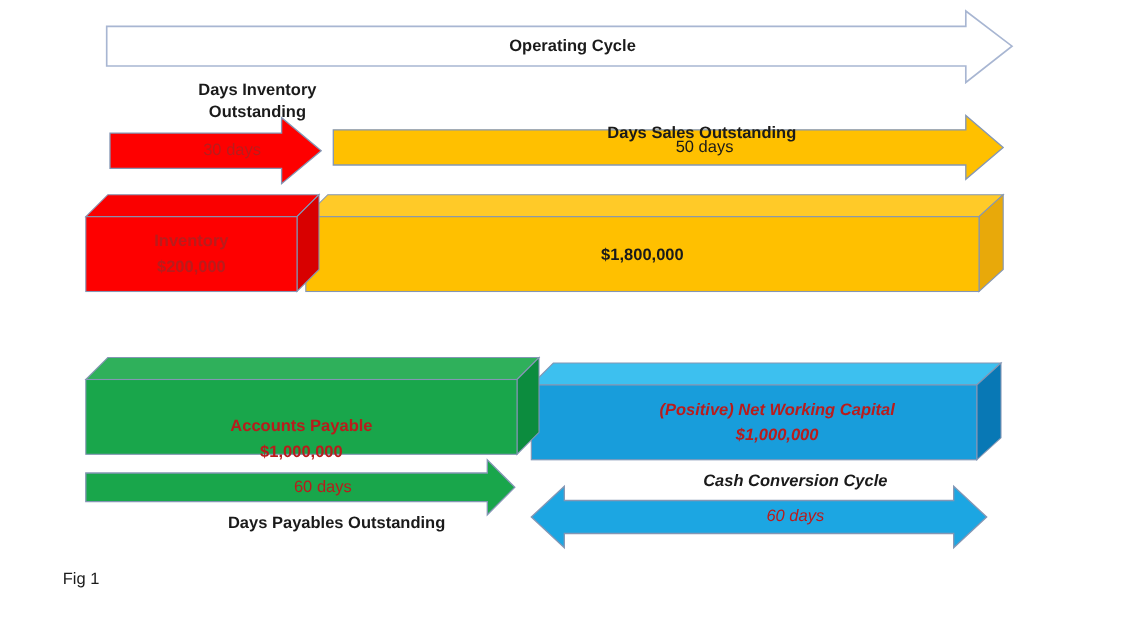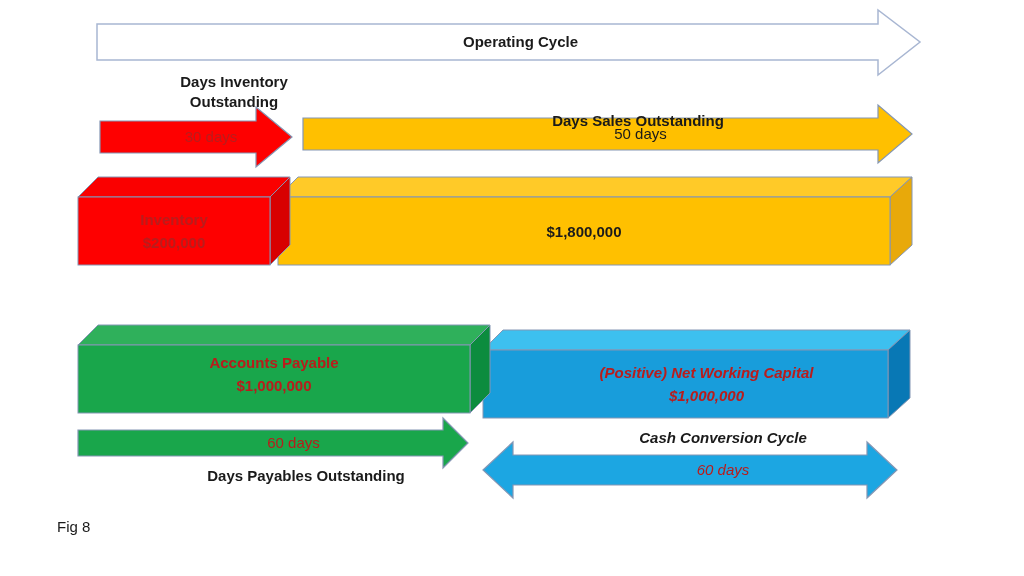--- a/index.html
+++ b/index.html
@@ -75,33 +75,33 @@
 
   <div class="boxlbl white" style="left:78px;top:197px;width:192px;height:68px;">
     <span>Inventory</span>
     <span>$200,000</span>
   </div>
 
   <div class="boxlbl" style="left:278px;top:197px;width:612px;height:68px;color:#1a1a1a;">
     <span>$1,800,000</span>
   </div>
 
-  <div class="boxlbl white" style="left:78px;top:334px;width:392px;height:80px;">
+  <div class="boxlbl white" style="left:78px;top:359px;width:392px;height:80px;">
     <span>Accounts Payable</span>
     <span>$1,000,000</span>
   </div>
 
   <div class="boxlbl white italic" style="left:504px;top:350px;width:405px;height:68px;">
     <span>(Positive) Net Working Capital</span>
     <span>$1,000,000</span>
   </div>
 
   <div class="lbl white" style="left:78px;top:433px;width:365px;">60 days</div>
 
   <div class="lbl bold" style="left:78px;top:466px;width:390px;">Days Payables Outstanding</div>
 
   <div class="lbl bold italic" style="left:483px;top:428px;width:414px;">Cash Conversion Cycle</div>
 
   <div class="lbl white italic" style="left:483px;top:460px;width:414px;">60 days</div>
 
-  <div class="caption" style="left:57px;top:518px;">Fig 8</div>
+  <div class="caption" style="left:57px;top:518px;">Fig 1</div>
 
 </div>
 
 </body></html>

